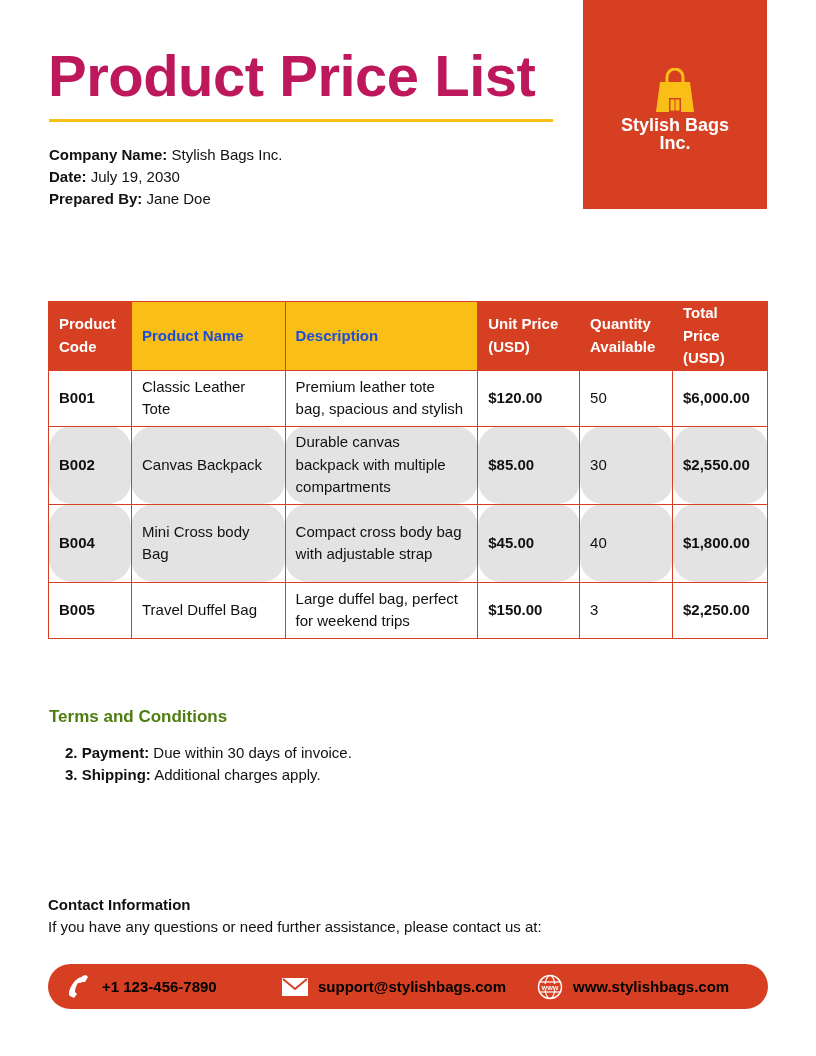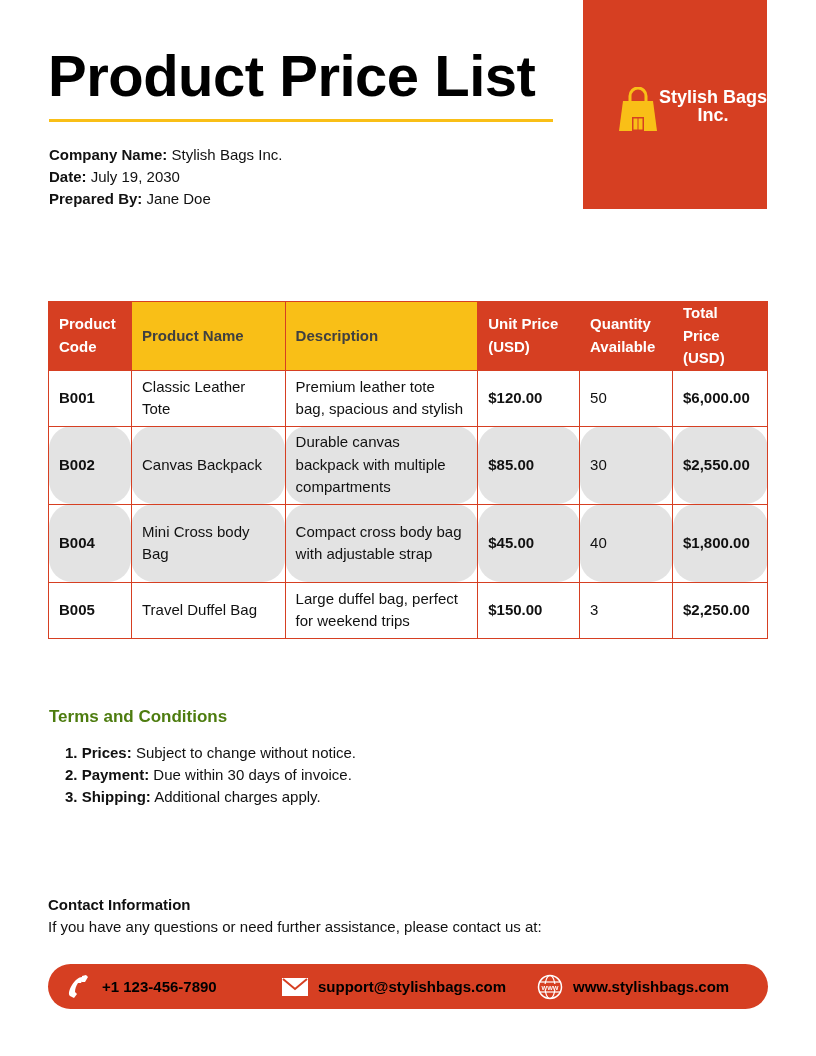--- a/index.html
+++ b/index.html
@@ -1,27 +1,27 @@
 <!DOCTYPE html>
 <html><head>
 <meta charset="utf-8">
 <style>
   * { box-sizing: border-box; margin: 0; padding: 0; }
   body { width: 816px; height: 1056px; background: #ffffff; position: relative; font-family: "Liberation Sans", sans-serif; color: #111; overflow: hidden; }
-  .title { position: absolute; left: 48px; top: 42px; font-size: 58px; font-weight: bold; color: #000000; letter-spacing: -0.5px; }
+  .title { position: absolute; left: 48px; top: 42px; font-size: 58px; font-weight: bold; color: #be185d; letter-spacing: -0.5px; }
   .title-rule { position: absolute; left: 49px; top: 119px; width: 504px; height: 3px; background: #f9bf17; }
   .meta { position: absolute; left: 49px; top: 144px; font-size: 15px; line-height: 22px; }
   .meta b { font-weight: bold; }
-  .logo-box { position: absolute; left: 583px; top: 0; width: 184px; height: 209px; background: #d63f22; display: flex; flex-direction: row; align-items: center; justify-content: flex-end; }
+  .logo-box { position: absolute; left: 583px; top: 0; width: 184px; height: 209px; background: #d63f22; display: flex; flex-direction: column; align-items: center; justify-content: center; }
   .logo-box svg { margin-top: 10px; }
   .logo-text { color: #fff; font-weight: bold; font-size: 18px; text-align: center; line-height: 18px; margin-top: 2px; }
   table { position: absolute; left: 48px; top: 265px; width: 720px; border-collapse: collapse; font-size: 15px; margin-top: 36px; }
   th, td { border: 1px solid #d63f22; padding: 0 10px; text-align: left; vertical-align: middle; line-height: 22.5px; }
   th { height: 68px; font-weight: bold; color: #fff; background: #d63f22; }
-  th.yellow { background: #f9bf17; color: #404040; }
+  th.yellow { background: #f9bf17; color: #1d4ed8; }
   td { color: #111; }
   tr.alt td { background: #e3e3e3; border-radius: 23px; }
   td.bold { font-weight: bold; }
   .c1 { width: 83px; } .c2 { width: 154px; } .c3 { width: 193px; } .c4 { width: 102px; } .c5 { width: 93px; } .c6 { width: 95px; }
   .terms-title { position: absolute; left: 49px; top: 707px; color: #4d7c0f; font-weight: bold; font-size: 17px; }
   .terms { position: absolute; left: 65px; top: 742px; font-size: 15px; line-height: 22px; list-style: none; }
   .contact-title { position: absolute; left: 48px; top: 896px; font-weight: bold; font-size: 15px; }
   .contact-text { position: absolute; left: 48px; top: 918px; font-size: 15px; }
   .contact-bar { position: absolute; left: 48px; top: 964px; width: 720px; height: 45px; background: #d63f22; border-radius: 23px; color: #000000; font-weight: bold; font-size: 15px; }
   .ci { position: absolute; top: 0; height: 45px; display: flex; align-items: center; gap: 10px; }
@@ -94,21 +94,20 @@
       <td>Large duffel bag, perfect for weekend trips</td>
       <td class="bold">$150.00</td>
       <td>3</td>
       <td class="bold">$2,250.00</td>
     </tr>
   </tbody>
 </table>
 
 <div class="terms-title">Terms and Conditions</div>
 <ol class="terms">
-  <li><b>1. Prices:</b><span> Subject to change without notice.</span></li>
   <li><b>2. Payment:</b><span> Due within 30 days of invoice.</span></li>
   <li><b>3. Shipping:</b><span> Additional charges apply.</span></li>
 </ol>
 
 <div class="contact-title">Contact Information</div>
 <div class="contact-text">If you have any questions or need further assistance, please contact us at:</div>
 
 <div class="contact-bar">
   <div class="ci" style="left:18px">
     <svg width="26" height="26" viewBox="0 0 26 26">

